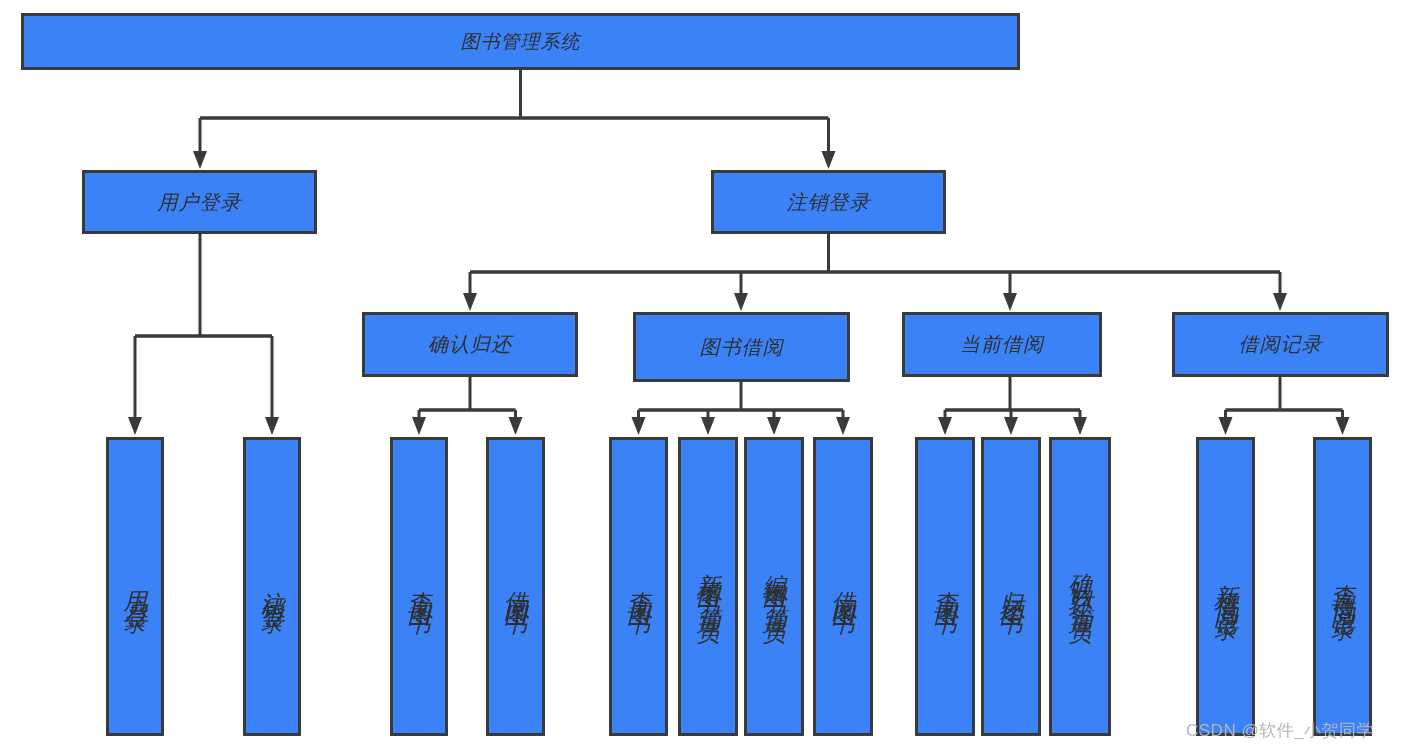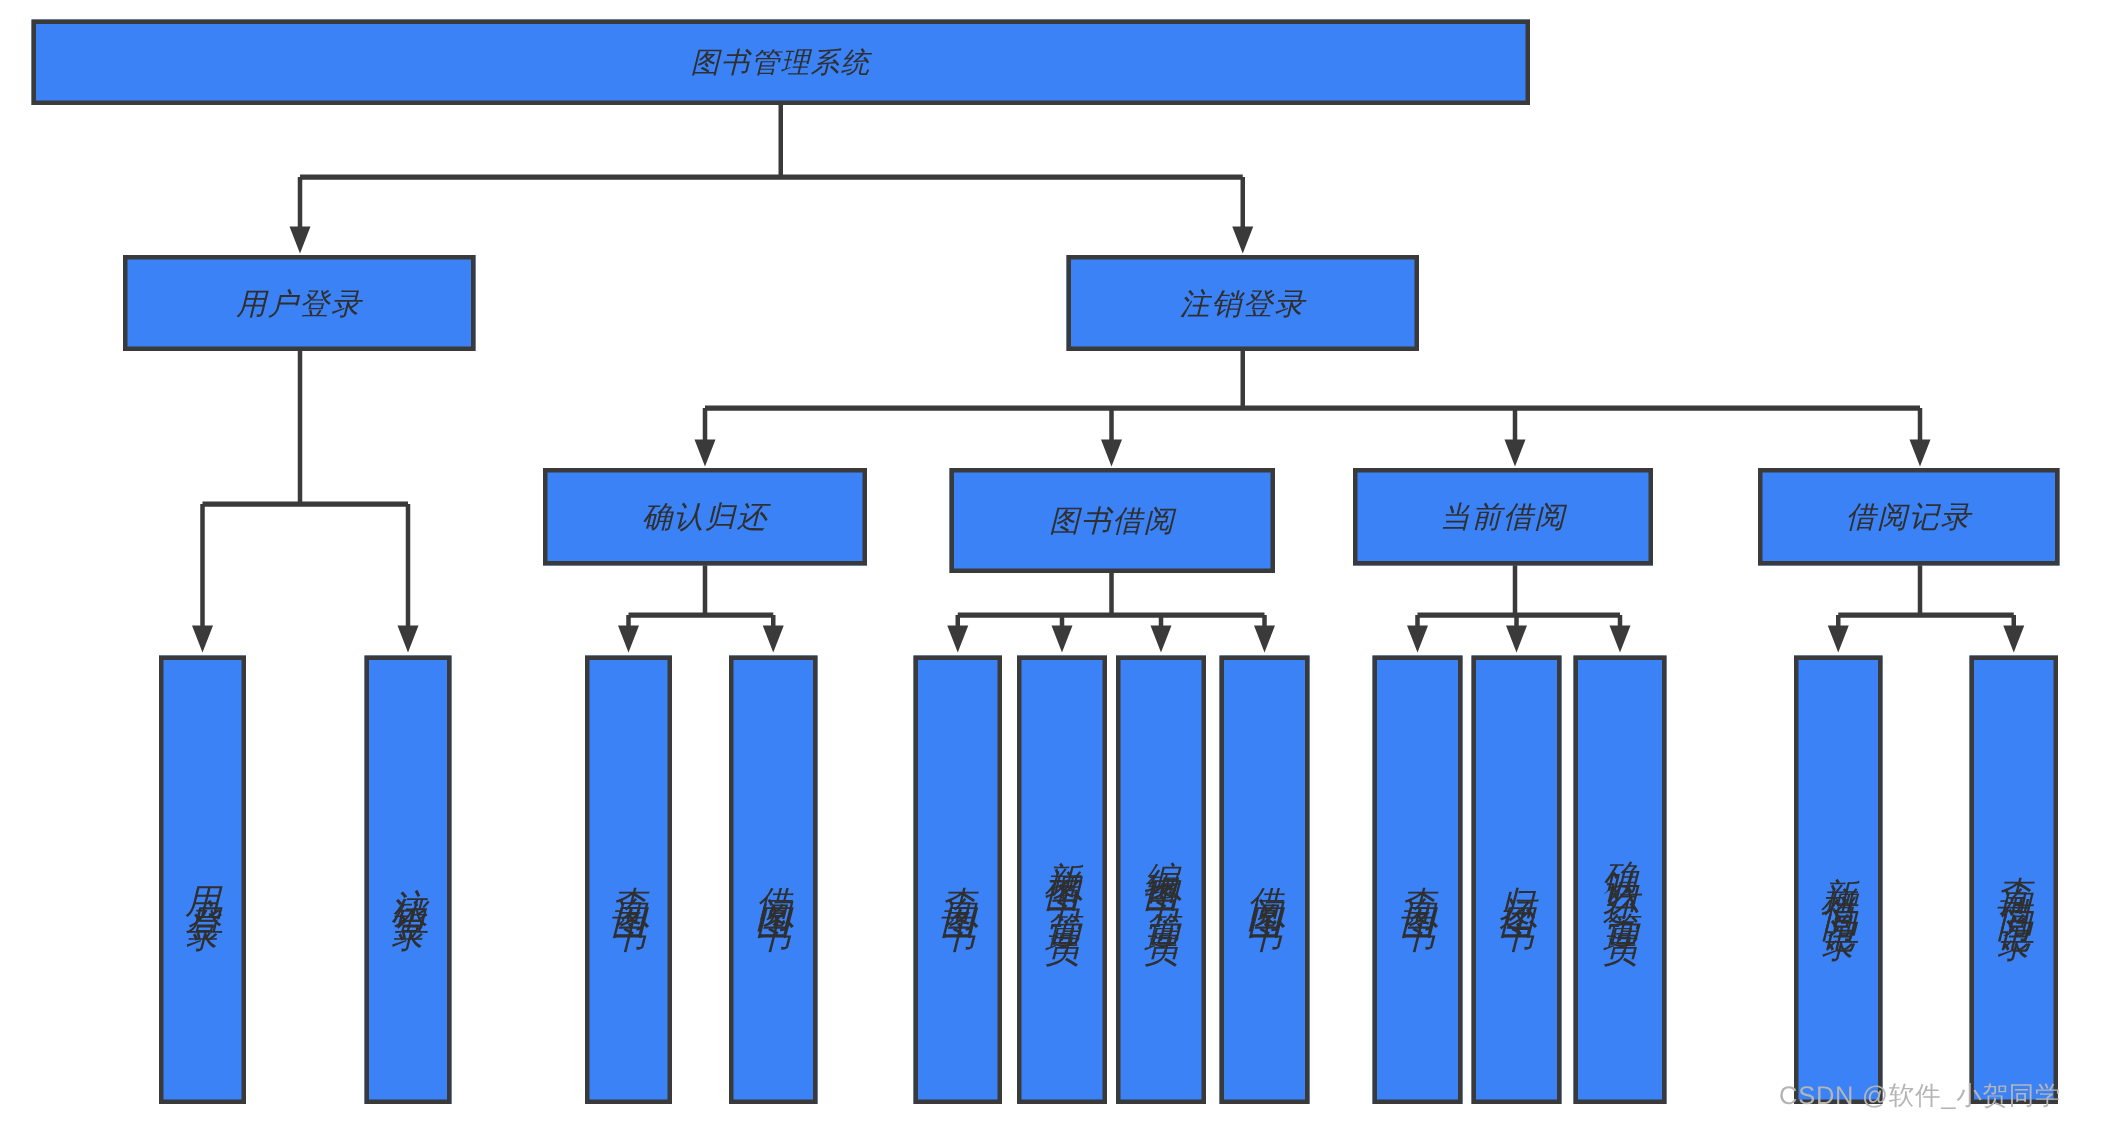--- a/index.html
+++ b/index.html
@@ -91,21 +91,21 @@
 
   <div class="node h-node" style="left:362px;top:312px;width:216px;height:65px">
     <span class="lbl">确认归还</span>
   </div>
   <div class="node h-node" style="left:633px;top:312px;width:217px;height:70px">
     <span class="lbl">图书借阅</span>
   </div>
   <div class="node h-node" style="left:902px;top:312px;width:200px;height:65px">
     <span class="lbl">当前借阅</span>
   </div>
-  <div class="node h-node" style="left:1172px;top:312px;width:201px;height:65px">
+  <div class="node h-node" style="left:1172px;top:312px;width:217px;height:65px">
     <span class="lbl">借阅记录</span>
   </div>
 
   <div class="node leaf" style="left:106px;top:437px;width:58px;height:299px">
     <span class="lbl">用户登录</span>
   </div>
   <div class="node leaf" style="left:243px;top:437px;width:58px;height:299px">
     <span class="lbl">注销登录</span>
   </div>
 

